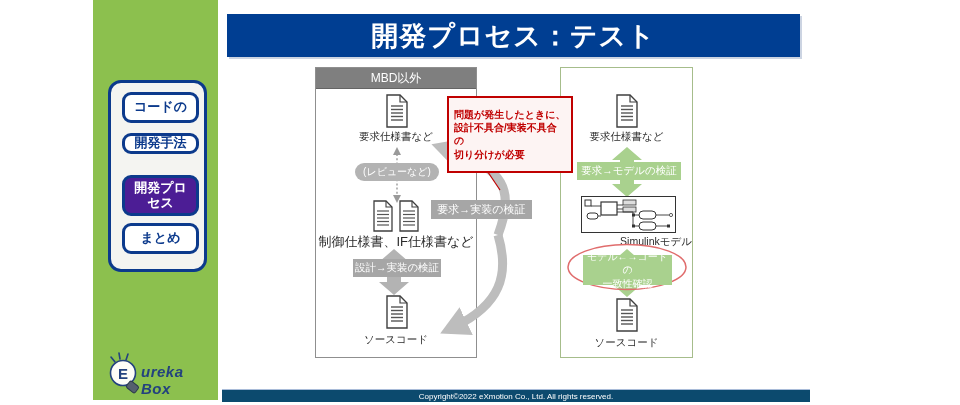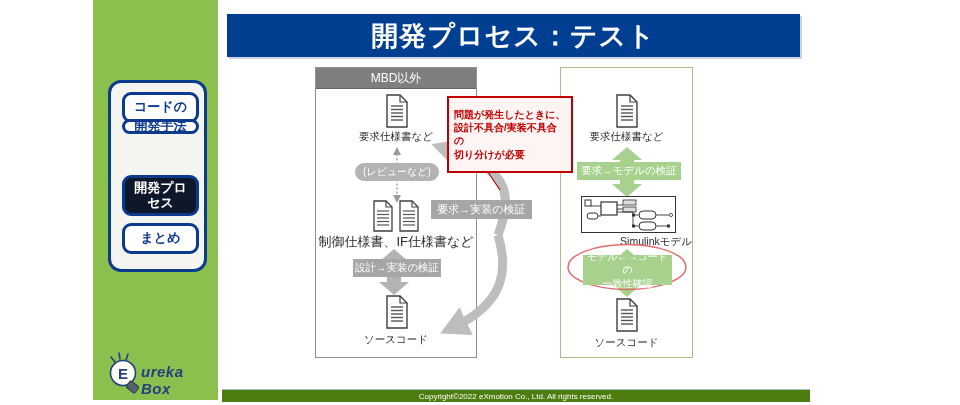--- a/index.html
+++ b/index.html
@@ -8,21 +8,21 @@
   .abs{position:absolute;}
 
   
   .strip{left:93px;top:0;width:125px;height:400px;background:#8CC04E;}
   .nav{left:108px;top:80px;width:99px;height:192px;background:#f4f4f1;
        border:3px solid #0C3A8C;border-radius:13px;box-sizing:border-box;}
   .nav-btn{position:absolute;left:11px;width:77px;box-sizing:border-box;
        border:3px solid #0C3A8C;border-radius:9px;background:#fff;color:#0C3A8C;
        font-weight:bold;font-size:13px;display:flex;align-items:center;justify-content:center;
        text-align:center;line-height:1.15;cursor:pointer;}
-  .nav-btn.active{background:#0f172a;color:#fff;}
+  .nav-btn.active{background:#4c1d95;color:#fff;}
 
   
   .banner{left:227px;top:14px;width:573px;height:43px;background:#003E92;color:#fff;
        display:flex;align-items:center;justify-content:center;font-size:27px;font-weight:bold;
        letter-spacing:1px;box-shadow:2px 2px 0 #ccd4e2;}
 
   
   .col{position:absolute;top:67px;height:291px;background:#fff;box-sizing:border-box;}
   .col-left{left:315px;width:162px;border:1px solid #8f8f8f;}
   .col-right{left:560px;width:133px;border:1px solid #a6bd8b;}
@@ -37,38 +37,38 @@
   .tag-gray-r{background:#B3B3B3;font-size:10px;border-radius:9px;}
   .tag-green{background:#A9D18E;font-size:10.5px;}
 
   
   .callout{left:447px;top:96px;width:112px;background:#fdf4f3;border:2px solid #C00000;
        color:#C00000;font-weight:bold;font-size:10px;line-height:1.32;padding:10px 5px;
        box-sizing:content-box;}
   .callout span{display:block;}
 
   
-  .footer{left:222px;top:389px;width:588px;height:13px;background:#4d7c0f;
+  .footer{left:222px;top:389px;width:588px;height:13px;background:#0c4a6e;
        border-top:1px solid #a9bcd9;color:#fff;font-size:8px;display:flex;
        align-items:center;justify-content:center;box-sizing:border-box;}
 
   
   .logo{left:104px;top:350px;width:112px;height:50px;}
   .logo-text{position:absolute;left:37px;top:13px;color:#23427E;font-size:15px;
        font-weight:bold;font-style:italic;letter-spacing:0.5px;}
 </style>
 </head>
 <body>
 
 <div id="canvas">
 
   <div class="abs strip"></div>
   <div class="abs nav">
     <div class="nav-btn" style="top:9px;height:31px;">コードの</div>
-    <div class="nav-btn" style="top:36px;height:15px;">開発手法</div>
+    <div class="nav-btn" style="top:50px;height:21px;">開発手法</div>
     <div class="nav-btn active" style="top:92px;height:41px;padding:0 3px;">開発プロセス</div>
     <div class="nav-btn" style="top:140px;height:31px;">まとめ</div>
   </div>
 
   <div class="abs banner">
     <span>開発プロセス：テスト</span>
   </div>
 
   <div class="col col-left">
     <div class="col-header gray">

